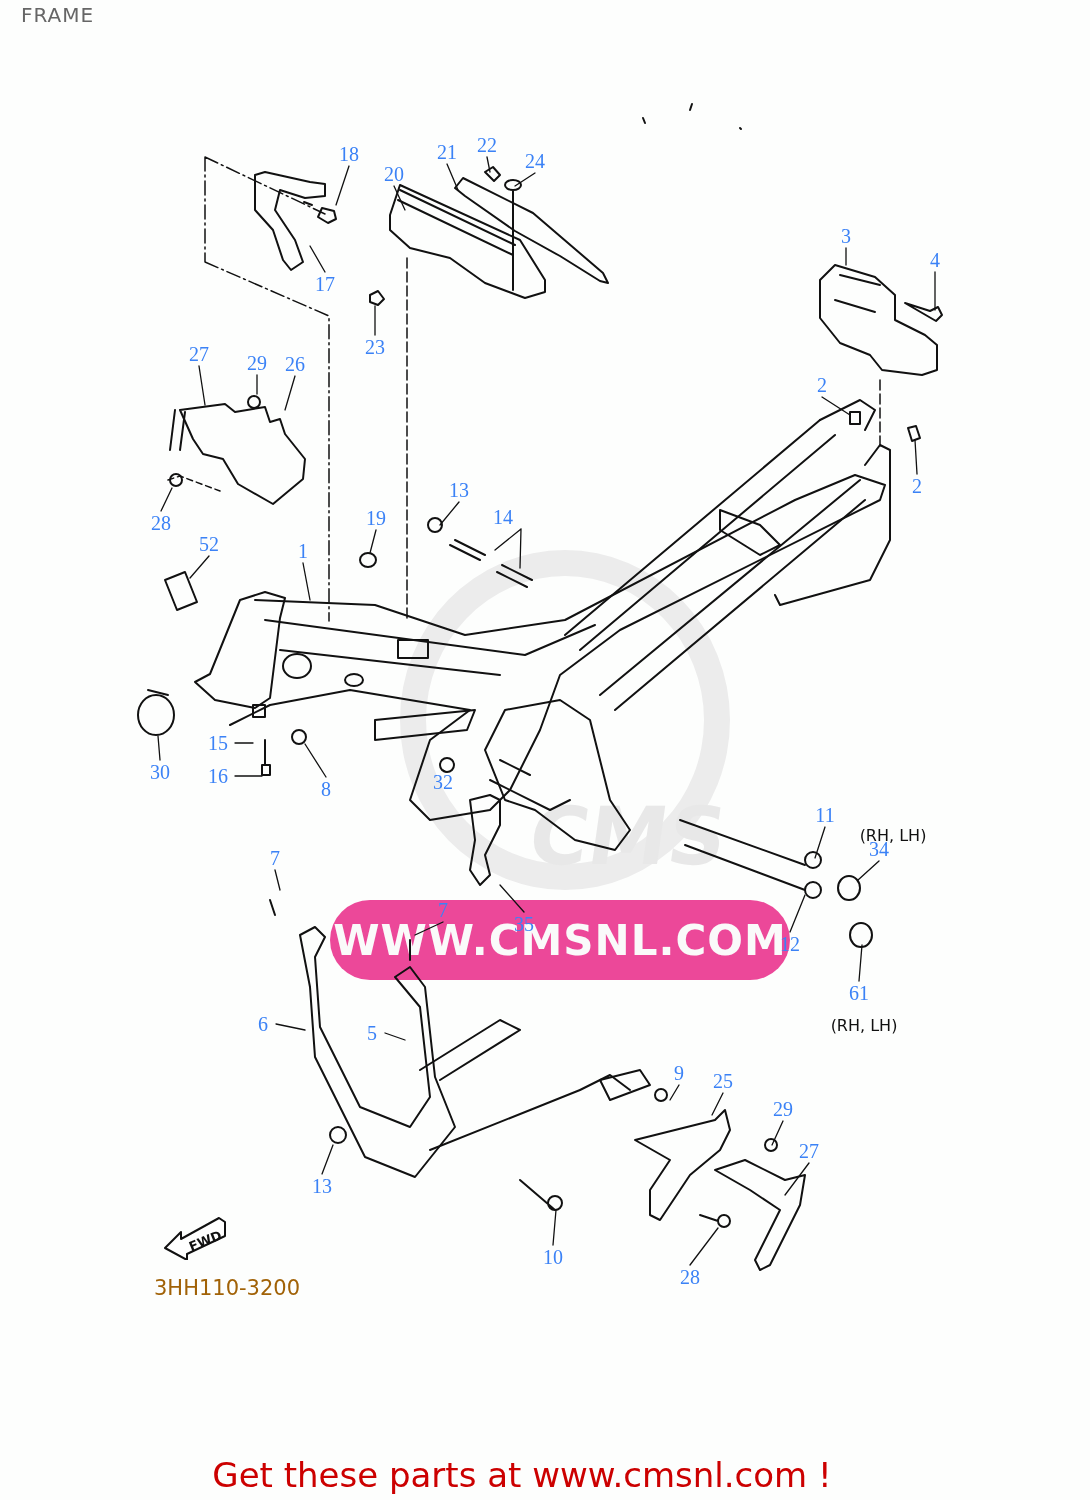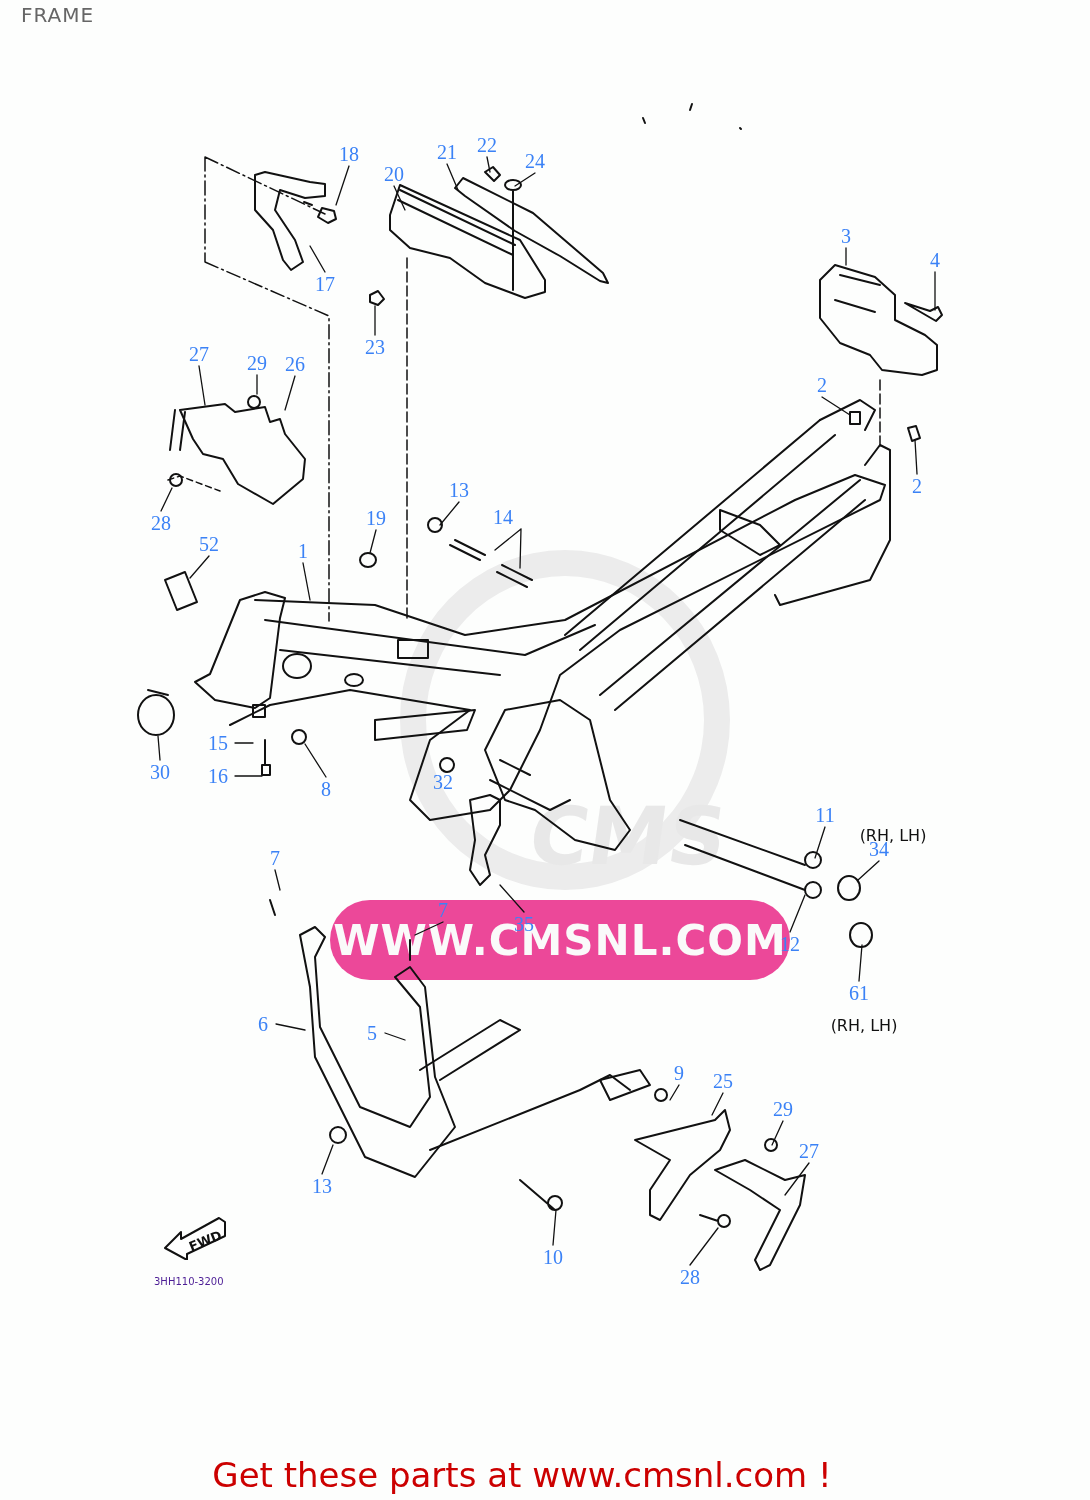--- a/index.html
+++ b/index.html
@@ -1,21 +1,21 @@
 <!DOCTYPE html>
 <html><head>
 <meta charset="utf-8">
 <style>
   html, body { margin: 0; padding: 0; background: #fdfefd; }
   body { width: 1090px; height: 1500px; position: relative; overflow: hidden; font-family: "DejaVu Sans", sans-serif; }
   .title { position: absolute; left: 21px; top: 3px; font-size: 20px; color: #666; letter-spacing: 1px; font-family: "DejaVu Sans", sans-serif; }
   svg.diagram { position: absolute; left: 0; top: 0; }
   .callout { position: absolute; font-family: Liberation Serif, serif; font-size: 20px; color: #3b82f6; transform: translate(-50%, -50%); white-space: nowrap; line-height: 1; }
   .note { position: absolute; font-family: "DejaVu Sans", sans-serif; font-size: 16px; color: #111; transform: translate(-50%, -50%); white-space: nowrap; margin-top: 12px; }
-  .code { position: absolute; left: 154px; top: 1276px; font-family: "DejaVu Sans", sans-serif; font-size: 10px; color: #4c1d95; }
+  .code { position: absolute; left: 154px; top: 1276px; font-family: "DejaVu Sans", sans-serif; font-size: 21px; color: #a16207; }
   .fwd { position: absolute; left: 163px; top: 1208px; width: 68px; height: 52px; }
   .footer { position: absolute; left: 0; width: 1044px; top: 1455px; text-align: center; font-family: "DejaVu Sans", sans-serif; font-size: 34px; color: #cc0000; }
   .watermark { position: absolute; left: 330px; top: 900px; width: 460px; height: 80px; border-radius: 40px; background: #ec4899; }
   .watermark-text { position: absolute; left: 0; top: 0; width: 100%; height: 100%; display: flex; align-items: center; justify-content: center; font-family: "DejaVu Sans", sans-serif; font-weight: bold; font-size: 42px; color: #fafafa; letter-spacing: 1px; }
   .watermark-logo { position: absolute; left: 400px; top: 550px; width: 330px; height: 340px; border-radius: 50%; border: 26px solid #ececec; box-sizing: border-box; }
   .watermark-cms { position: absolute; left: 530px; top: 790px; font-family: "DejaVu Sans", sans-serif; font-weight: bold; font-size: 80px; color: #e8e8e8; transform: skewX(-8deg); }
 </style>
 </head>
 <body>
 

